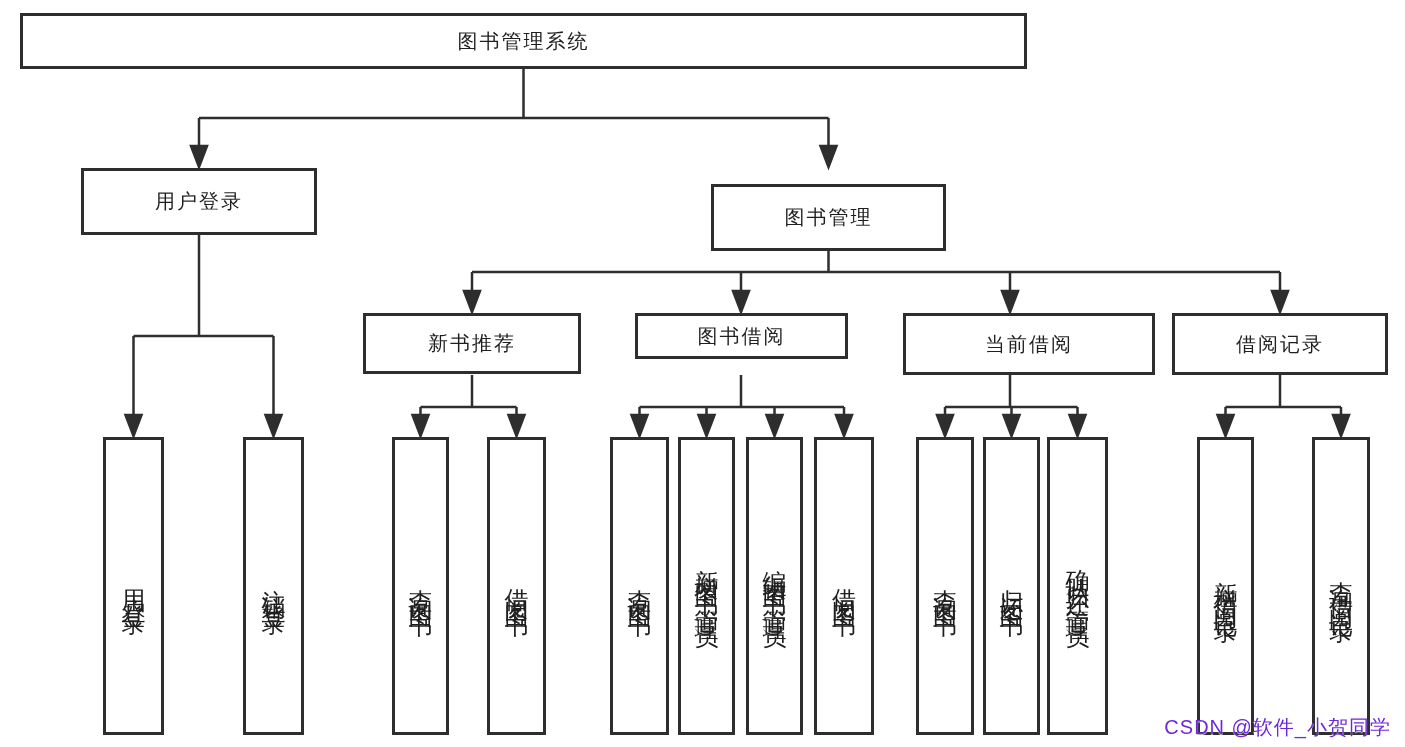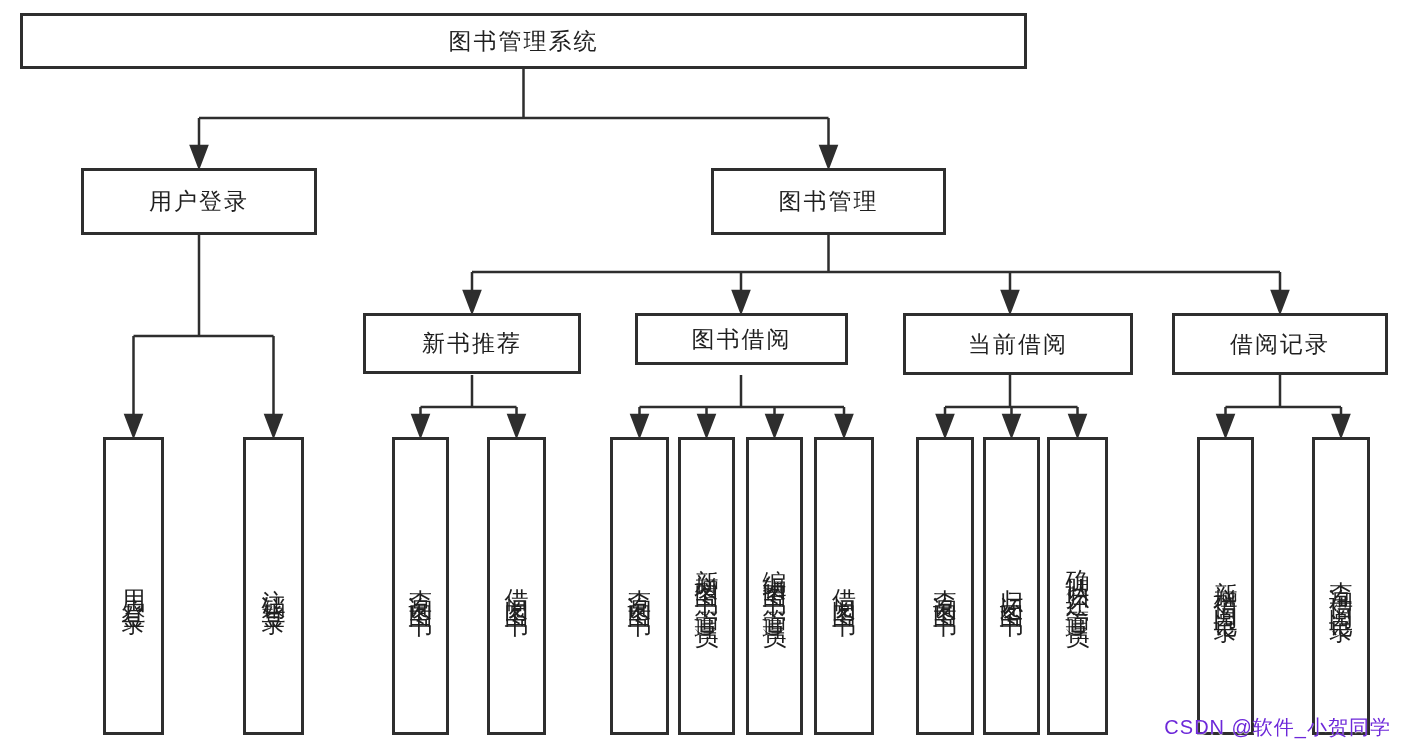--- a/index.html
+++ b/index.html
@@ -17,21 +17,21 @@
   .node{
     position:absolute;
     box-sizing:border-box;
     border:3px solid #2e2e2e;
     background:#ffffff;
     display:flex;align-items:center;justify-content:center;
     z-index:2;
     color:#1f1f1f;
   }
   .hbox{
-    font-size:23px;
+    font-size:20px;
     letter-spacing:2px;
     white-space:nowrap;
   }
   .vbox .vtext{
     writing-mode:vertical-rl;
     text-orientation:mixed;
     font-size:24px;
     line-height:1;
     letter-spacing:8px;
     color:#1f1f1f;
@@ -98,25 +98,25 @@
     <g stroke="#2e2e2e" stroke-width="2.5" fill="#2e2e2e">
       <path fill="none" d="M1280 375 V407 M1225.5 407 H1341 M1225.5 407 V416 M1341 407 V416"></path>
       <polygon points="1217.5,415 1233.5,415 1225.5,436"></polygon>
       <polygon points="1333,415 1349,415 1341,436"></polygon>
     </g>
   </svg>
 
   <div class="node hbox" style="left:20px;top:13px;width:1007px;height:56px">图书管理系统</div>
 
   <div class="node hbox" style="left:81px;top:168px;width:236px;height:67px">用户登录</div>
-  <div class="node hbox" style="left:711px;top:168px;width:235px;height:67px">图书管理</div>
+  <div class="node hbox" style="left:711px;top:184px;width:235px;height:67px">图书管理</div>
 
   <div class="node hbox" style="left:363px;top:313px;width:218px;height:61px">新书推荐</div>
-  <div class="node hbox" style="left:635px;top:313px;width:213px;height:52px">图书借阅</div>
-  <div class="node hbox" style="left:903px;top:313px;width:230px;height:62px">当前借阅</div>
+  <div class="node hbox" style="left:635px;top:313px;width:213px;height:46px">图书借阅</div>
+  <div class="node hbox" style="left:903px;top:313px;width:252px;height:62px">当前借阅</div>
   <div class="node hbox" style="left:1172px;top:313px;width:216px;height:62px">借阅记录</div>
 
   <div class="node vbox" style="left:103px;top:437px;width:61px;height:298px">
     <span class="vtext">用户登录</span>
   </div>
   <div class="node vbox" style="left:243px;top:437px;width:61px;height:298px">
     <span class="vtext">注销登录</span>
   </div>
 
   <div class="node vbox" style="left:392px;top:437px;width:57px;height:298px">

